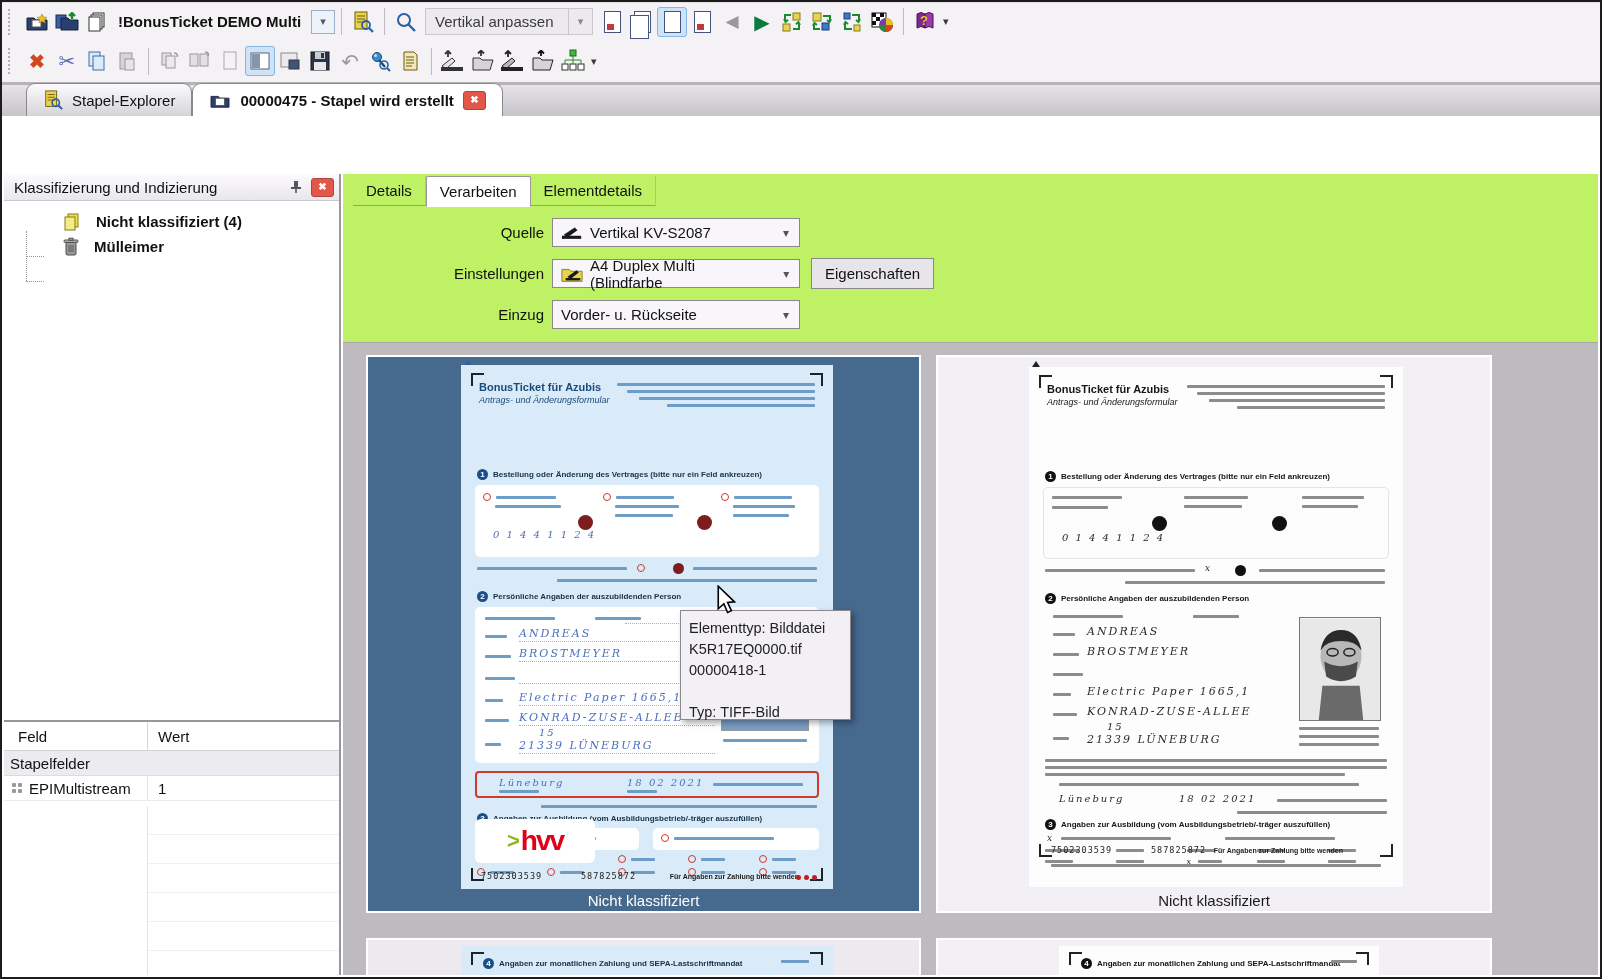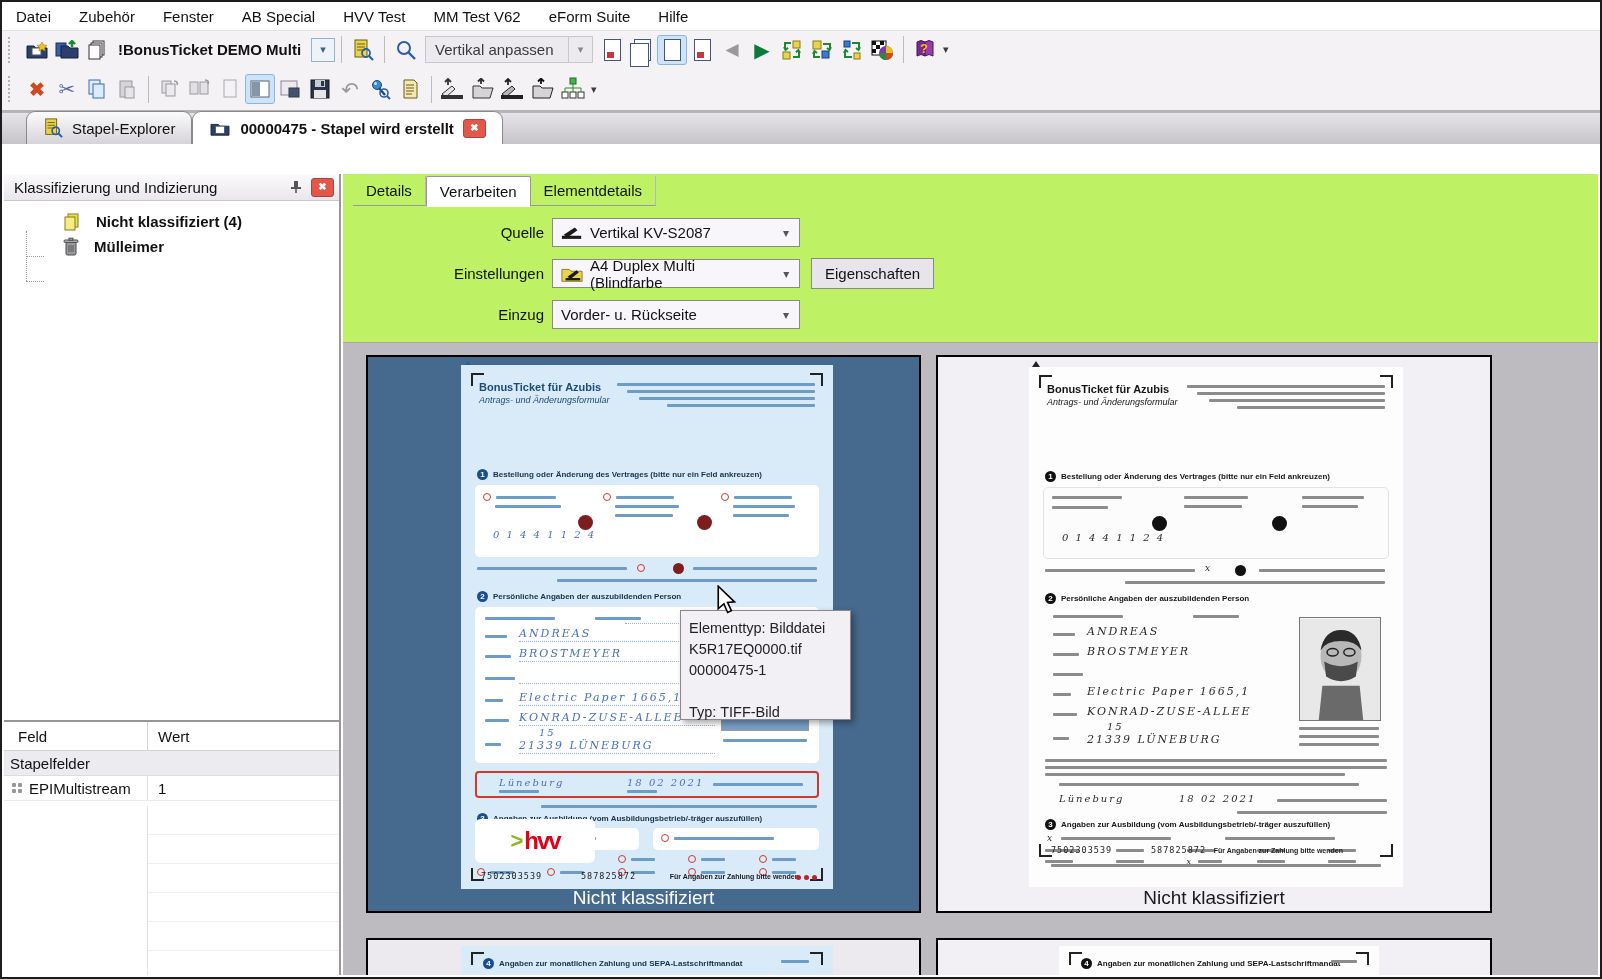--- a/index.html
+++ b/index.html
@@ -72,24 +72,24 @@
 .dtab{padding:6px 13px;border-bottom:1px solid #9a989c;border-right:1px solid #b9b7bb}
 .dtab.active{background:#fff;border:1px solid #9a989c;border-bottom:1px solid #fff;font-weight:normal;border-radius:2px 2px 0 0;position:relative;top:1px}
 .formarea{position:relative;height:136px;padding-top:12px}
 .frow{display:flex;align-items:center;margin:0 0 12px 0;height:29px}
 .flabel{width:201px;text-align:right;margin-right:8px;font-size:15px}
 .combo{display:flex;align-items:center;height:29px;width:248px;border:1px solid #8a888c;background:#f8f6fa;padding-left:8px;font-size:15px;gap:7px}
 .combo .cbcaret{margin-left:auto;width:26px;display:flex;align-items:center;justify-content:center;color:#555;font-size:12px}
 .btn{height:31px;padding:0 13px;margin-left:11px;border:1px solid #8a888c;background:#e7e5e9;font-size:15px;display:flex;align-items:center}
 
 .thumbs{position:absolute;left:0;right:0;top:168px;bottom:0;background:#bdbbbf;border-top:1px solid #a9a7ab;overflow:hidden}
-.thumb{position:absolute;border:2px solid #000000}
+.thumb{position:absolute;border:2px solid #ffffff}
 .thumb.selected{background:#46698e}
 .thumb.plain{background:#f2f0f4}
-.tcap{position:absolute;left:0;right:0;bottom:2px;text-align:center;font-size:19px}
+.tcap{position:absolute;left:0;right:0;bottom:2px;text-align:center;font-size:15px}
 .tcap.white{color:#fff}
 .tcap.dark{color:#1a1a1a}
 
 .page{position:absolute;overflow:hidden;font-family:"Liberation Sans",sans-serif}
 .page.blue{background:#d9ebf8;color:#16324a}
 .page.bw{background:#fdfdfd;color:#161616}
 .bracket{position:absolute;width:13px;height:13px}
 .bracket.tl{border-left:2px solid #222;border-top:2px solid #222}
 .bracket.tr{border-right:2px solid #222;border-top:2px solid #222}
 .bracket.bl{border-left:2px solid #222;border-bottom:2px solid #222}
@@ -119,44 +119,34 @@
 .photo{position:absolute;border:1px solid #999;overflow:hidden}
 .redbox{position:absolute;border:2px solid #d03a2a;border-radius:4px}
 .cbrow{display:flex;align-items:center;gap:5px}
 .grid{position:absolute;display:grid;grid-template-columns:repeat(5,1fr);gap:5px 10px}
 .code{position:absolute;font-family:"DejaVu Sans Mono",monospace;font-size:8.5px;color:#1c1c1c;letter-spacing:1px}
 .footnote{position:absolute;font-size:7px;font-weight:bold;color:#1c1c1c}
 .reddots{display:inline-flex;gap:3px;margin-left:5px}
 .reddots i{width:5px;height:5px;border-radius:50%;background:#c02020}
 .hvvbox{position:absolute;background:#fff;border-radius:6px;display:flex;align-items:center;justify-content:center;gap:1px}
 .hvv-arrow{color:#8ab71b;font-size:22px;font-weight:bold;line-height:1}
-.hvv-text{color:#e2001a;font-size:24px;font-weight:bold;letter-spacing:-2px;line-height:1}
+.hvv-text{color:#e2001a;font-size:28px;font-weight:bold;letter-spacing:-2px;line-height:1}
 .marker{position:absolute;width:0;height:0;border-left:4px solid transparent;border-right:4px solid transparent}
 
 .tooltip{position:absolute;left:678px;top:608px;width:171px;height:110px;background:#f2f0f4;border:1px solid #8a888c;
  box-shadow:3px 3px 6px rgba(0,0,0,.35);padding:7px 8px;font-size:14.5px;line-height:21px;z-index:60;color:#222}
 .cursor{position:absolute;left:714px;top:583px;z-index:70}
 .icon{display:inline-flex;align-items:center;justify-content:center}
 </style>
 </head>
 <body>
 
 <div class="window">
 
 
-  <div class="menubar">
-    <span class="mitem">Datei</span>
-    <span class="mitem">Zubehör</span>
-    <span class="mitem">Fenster</span>
-    <span class="mitem">AB Special</span>
-    <span class="mitem">HVV Test</span>
-    <span class="mitem">MM Test V62</span>
-    <span class="mitem">eForm Suite</span>
-    <span class="mitem">Hilfe</span>
-  </div>
 
   <div class="toolbar tb1">
     <span class="grip"></span>
     <span class="tbtn">
         <svg width="24" height="20" viewBox="0 0 24 20">
           <path d="M2 6h7l2 2h11v10H2z" fill="#2a3f6e" stroke="#16223c"></path>
           <rect x="7" y="8" width="9" height="7" fill="#fff" stroke="#555"></rect>
           <path d="M17 2l1.6 3 3.4.4-2.5 2.2.7 3.4-3.2-1.7-3 1.7.7-3.4L12 5.4l3.4-.4z" fill="#f2c21c" stroke="#a8831a" stroke-width="0.6"></path>
         </svg>
       </span>
@@ -841,21 +831,21 @@
           </div>
           <span class="tbar" style="position:absolute;right:22px;top:14px;width:26px"></span>
         </div>
       </div>
     </div>
   </div>
 
   <div class="tooltip">
     <div>Elementtyp: Bilddatei</div>
     <div>K5R17EQ0000.tif</div>
-    <div>00000475-1</div>
+    <div>00000418-1</div>
     <div style="height:21px"></div>
     <div>Typ: TIFF-Bild</div>
   </div>
 
   <div class="cursor">
     <svg width="22" height="30" viewBox="0 0 16 24">
         <path d="M1 1 L1 19 L5.5 15 L8.5 22 L11.5 20.5 L8.5 14 L14 13.5 Z" fill="#fff" stroke="#000" stroke-width="1.3"></path>
       </svg>
   </div>
 

